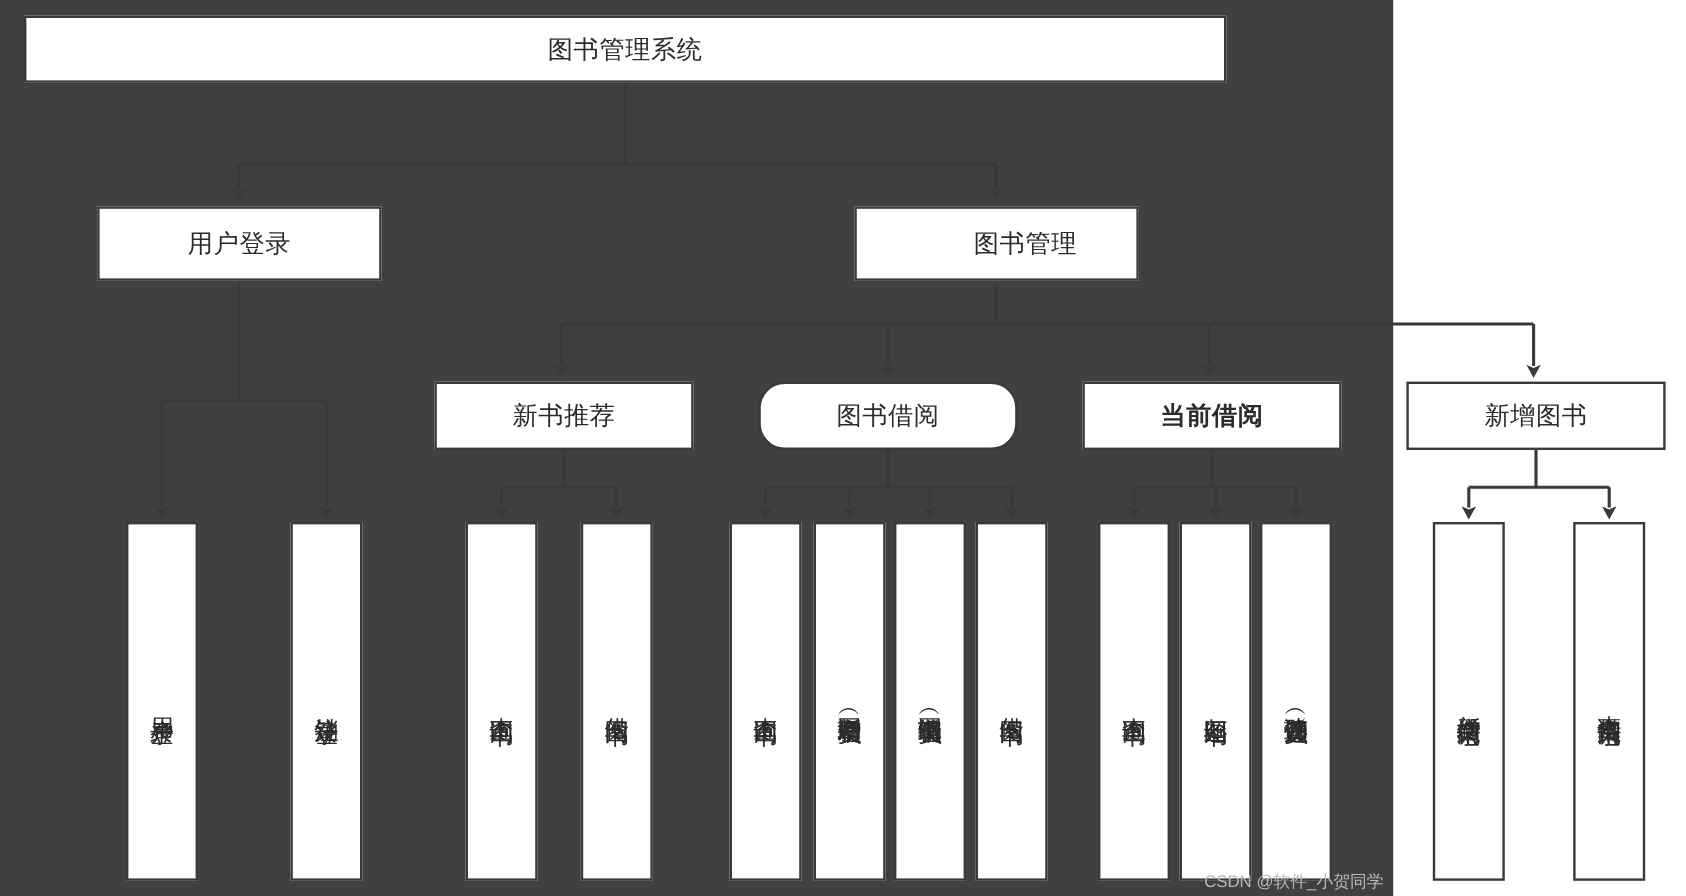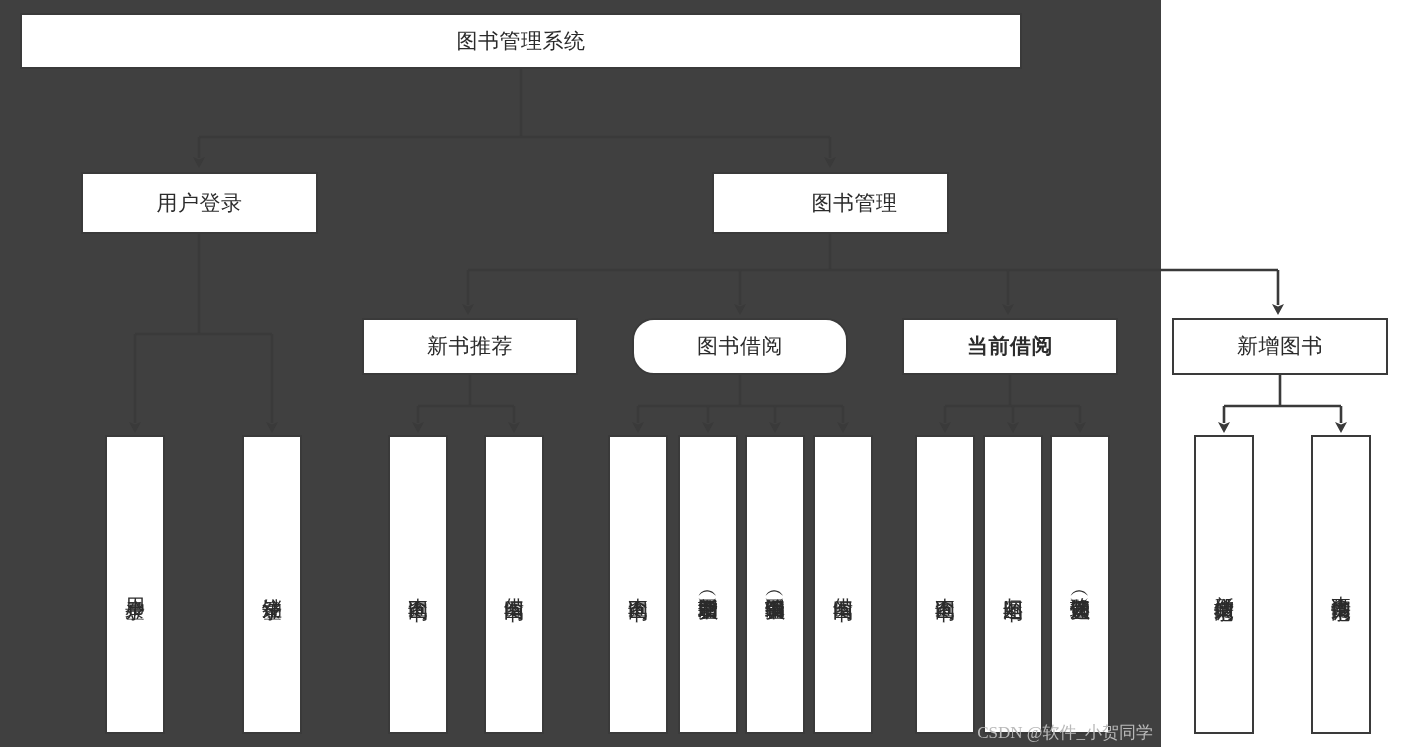--- a/index.html
+++ b/index.html
@@ -57,24 +57,24 @@
     letter-spacing: 1.5px;
     text-align: center;
   }
   .node.vert.tight .vtxt {
     letter-spacing: 0.5px;
   }
   #watermark {
     position: absolute;
     right: 8px;
     bottom: 3px;
-    font-size: 17px;
+    font-size: 14px;
     color: #b9b9b9;
     white-space: nowrap;
-    font-family: Liberation Serif, serif;
+    font-family: Liberation Sans, sans-serif;
   }
 </style>
 </head>
 <body>
 
 <div id="diagram-root">
 
   <svg class="wires" viewBox="0 0 1405 747">
     <defs>
       <marker id="ah" markerWidth="11" markerHeight="12" refX="1" refY="6" orient="auto" markerUnits="userSpaceOnUse">

